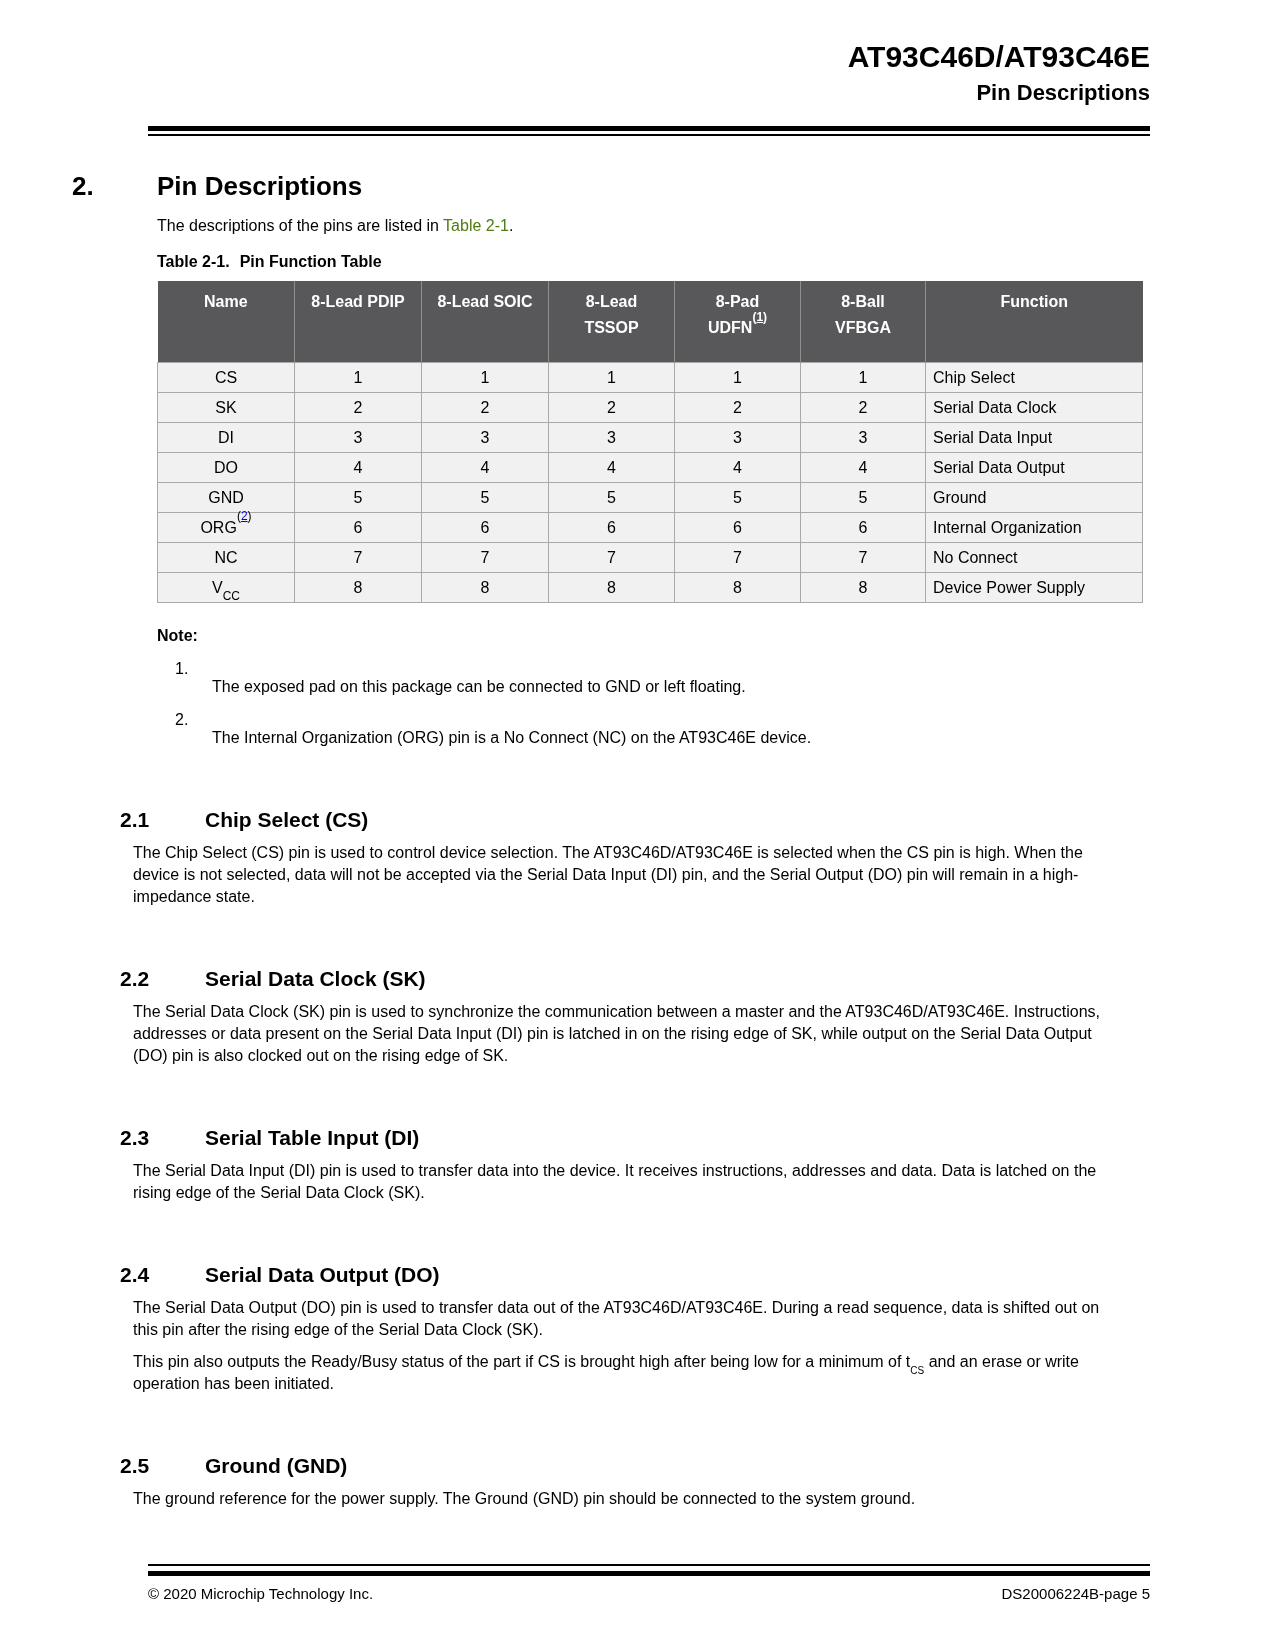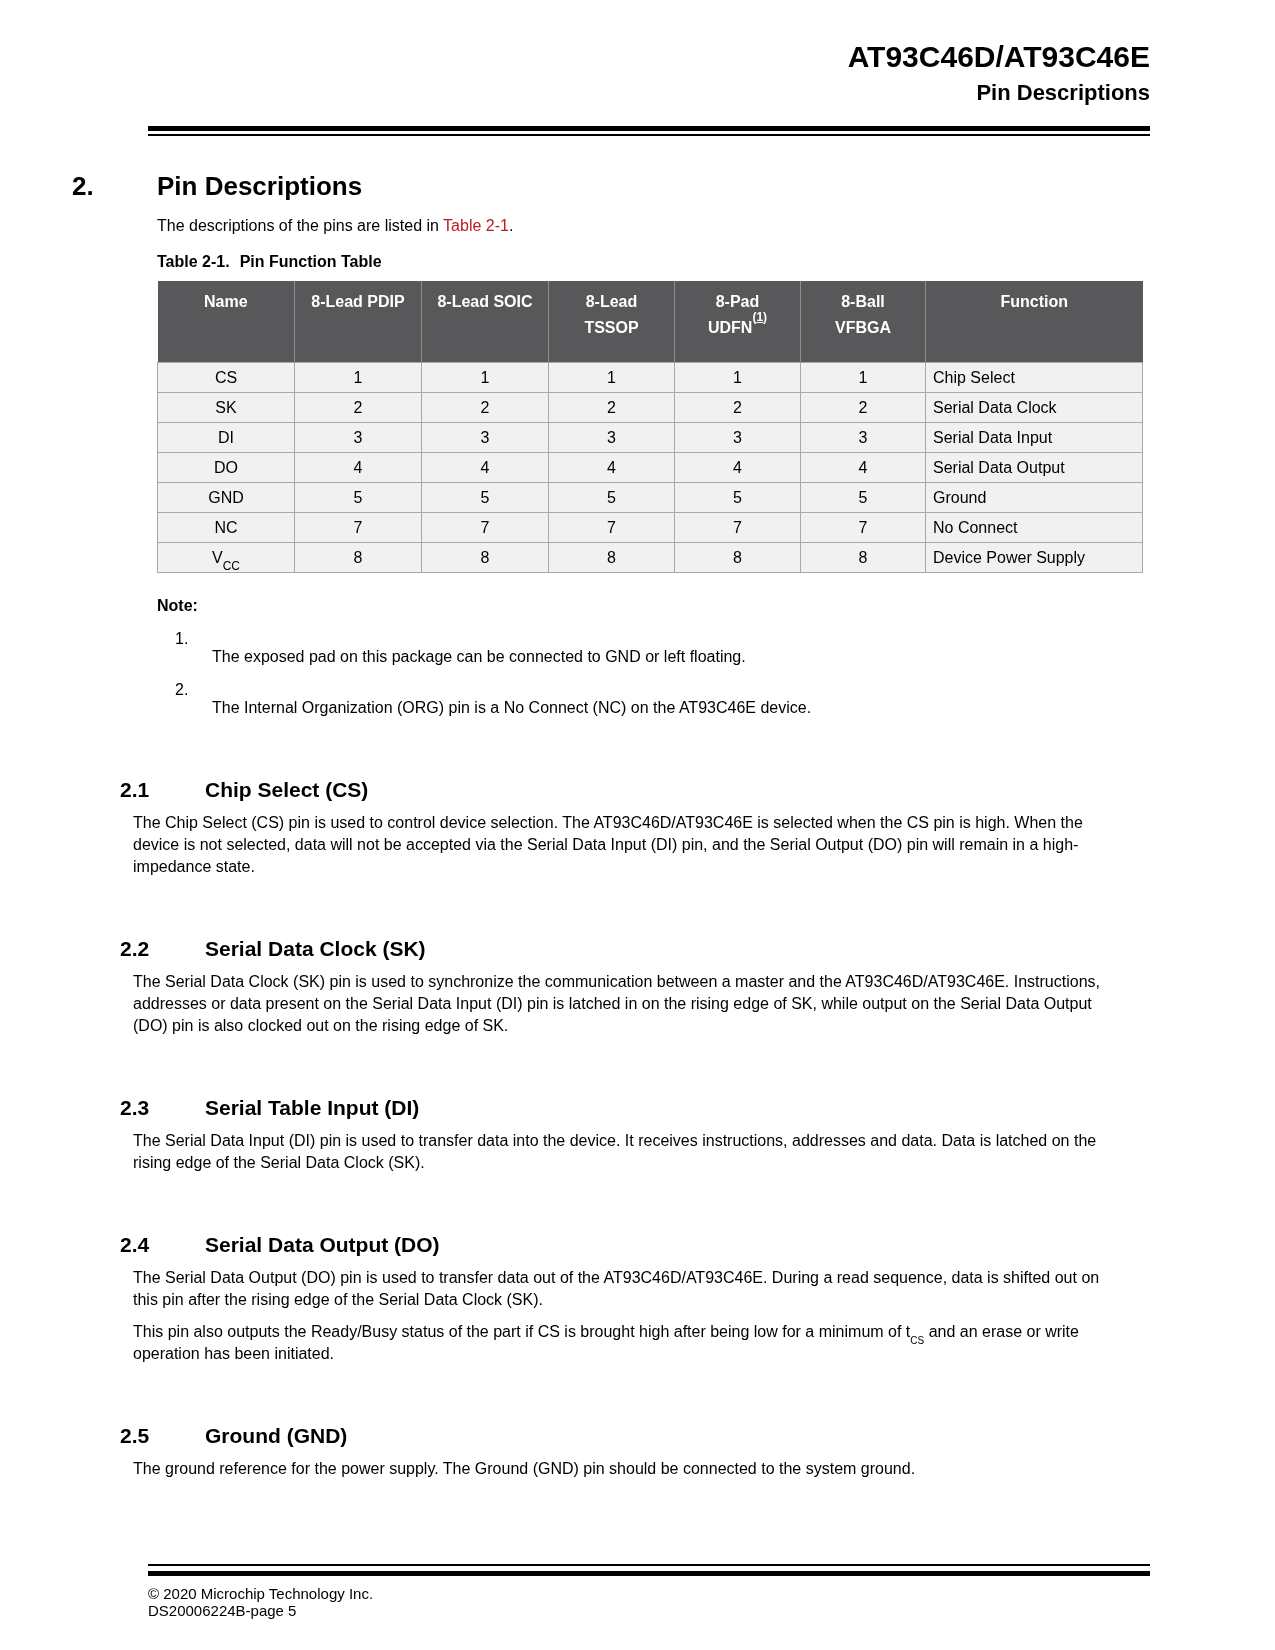--- a/index.html
+++ b/index.html
@@ -25,21 +25,21 @@
   .content { position:absolute; top:165px; left:0; right:0; }
 
   .h-row { display:flex; padding-left:72px; }
   .h-row .h-num { width:85px; flex:0 0 85px; }
   .h1-row { margin-top:6px; font-size:26px; font-weight:bold; line-height:30px; }
   .h2-row { font-size:21px; font-weight:bold; line-height:25px; }
 
   .main-col { margin-left:157px; width:993px; }
 
   .intro { margin-top:14px; font-size:16px; line-height:22px; }
-  a.doclink { color:#b91c1c; text-decoration:none; cursor:pointer; }
+  a.doclink { color:#4d7c0f; text-decoration:none; cursor:pointer; }
 
   .tbl-caption { margin-top:16px; font-size:16px; font-weight:bold; }
   .tbl-caption .cap-label { margin-right:10px; }
 
   table.pin-table { margin-top:10px; border-collapse:collapse; table-layout:fixed; width:985px; }
   col.c0{width:137px} col.c1{width:127px} col.c2{width:127px} col.c3{width:126px}
   col.c4{width:126px} col.c5{width:125px} col.c6{width:217px}
   table.pin-table th {
     background:#58585a; color:#fff; font-size:16px; font-weight:bold;
     vertical-align:top; text-align:center; padding:8px 4px 21px; line-height:26px;
@@ -66,21 +66,21 @@
   .section { margin-top:58px; }
   .section .h2-row { margin-bottom:8px; }
   .section p { margin:10px 0 0 85px; padding:0; width:993px; font-size:16px; line-height:22px; }
   .section { padding-left:48px; }
   sub.tsub { font-size:10px; line-height:0; position:relative; top:3px; }
 
   
   .footer { position:absolute; top:1564px; left:148px; right:125px; }
   .footer .rule-thin { margin-top:0; }
   .footer .rule-thick { margin-top:5px; }
-  .footer-text { display:flex; justify-content:space-between; margin-top:9px; font-size:15px;flex-direction:column; }
+  .footer-text { display:flex; justify-content:space-between; margin-top:9px; font-size:15px; }
 </style>
 </head>
 <body>
 
 <div class="page">
 
   <div class="doc-header">
     <div class="doc-title">AT93C46D/AT93C46E</div>
     <div class="doc-subtitle">Pin Descriptions</div>
   </div>
@@ -181,20 +181,29 @@
             <tr>
               <td>GND</td>
               <td>5</td>
               <td>5</td>
               <td>5</td>
               <td>5</td>
               <td>5</td>
               <td class="func">Ground</td>
             </tr>
             <tr>
+              <td>ORG<sup class="fn">(<span class="fn-digit">2</span>)</sup></td>
+              <td>6</td>
+              <td>6</td>
+              <td>6</td>
+              <td>6</td>
+              <td>6</td>
+              <td class="func">Internal Organization</td>
+            </tr>
+            <tr>
               <td>NC</td>
               <td>7</td>
               <td>7</td>
               <td>7</td>
               <td>7</td>
               <td>7</td>
               <td class="func">No Connect</td>
             </tr>
             <tr>
               <td>V<sub class="vcc">CC</sub></td>

